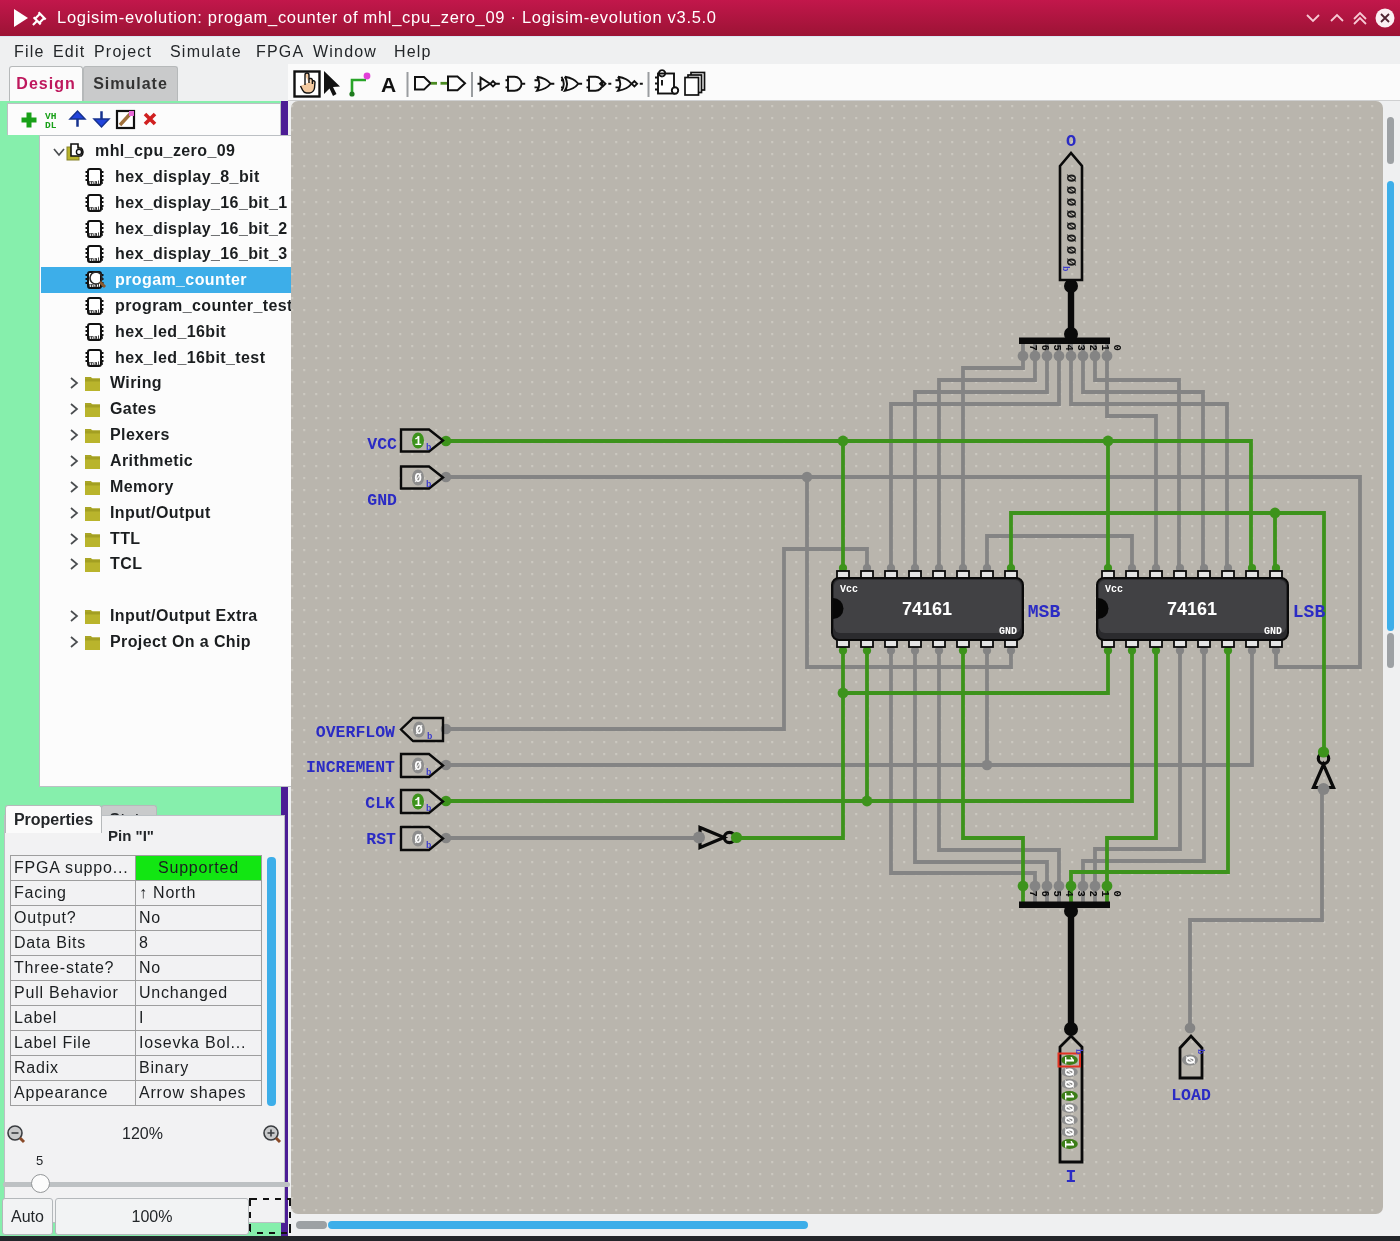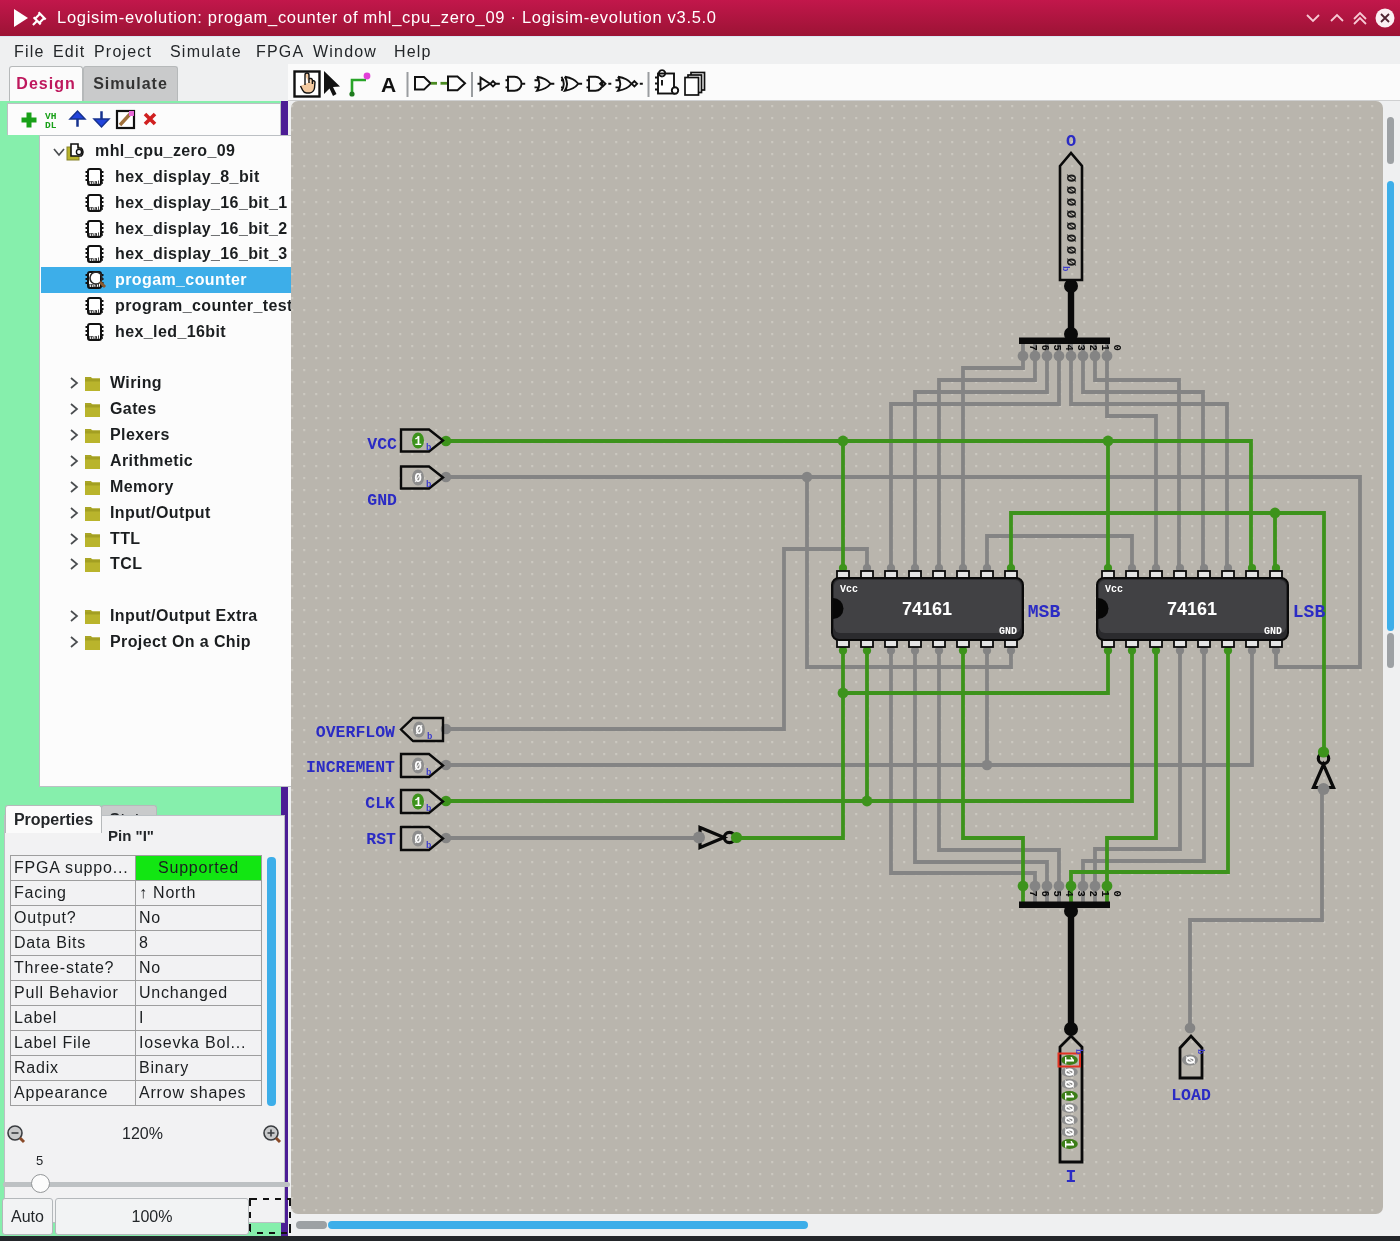--- a/index.html
+++ b/index.html
@@ -214,20 +214,26 @@
           <use href="#chipicon"></use>
         </svg>
         <span class="lbl" style="left:75px">program_counter_test</span>
       </div>
     <div class="trow" style="top:183px">
         <svg style="left:45px;top:2px" width="20" height="22" viewBox="0 0 20 22">
           <use href="#chipicon"></use>
         </svg>
         <span class="lbl" style="left:75px">hex_led_16bit</span>
       </div>
+    <div class="trow" style="top:209px">
+        <svg style="left:45px;top:2px" width="20" height="22" viewBox="0 0 20 22">
+          <use href="#chipicon"></use>
+        </svg>
+        <span class="lbl" style="left:75px">hex_led_16bit_test</span>
+      </div>
     <div class="trow" style="top:260px">
         <svg class="ch" style="left:27px;top:6px" width="14" height="14" viewBox="0 0 14 14">
           <use href="#chevr"></use>
         </svg>
         <svg style="left:43px;top:3px" width="20" height="20" viewBox="0 0 20 20">
           <use href="#foldericon"></use>
         </svg>
         <span class="lbl" style="left:70px">Gates</span>
       </div>
     <div class="trow" style="top:234px">

